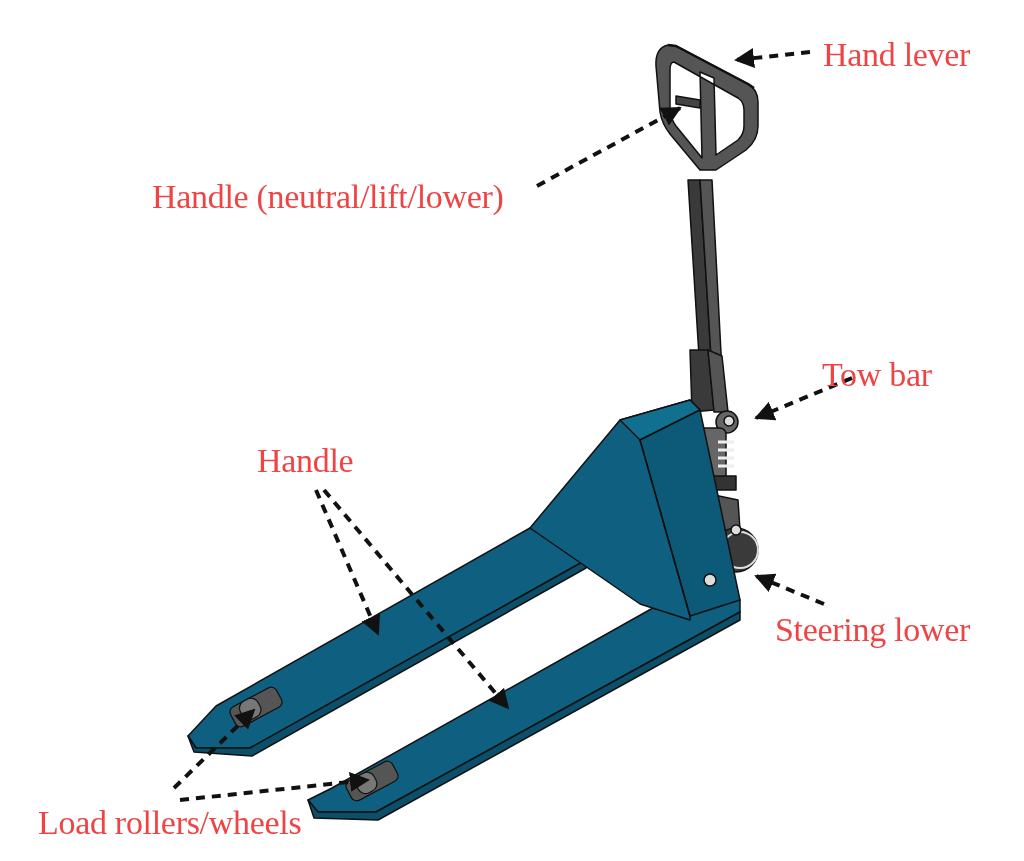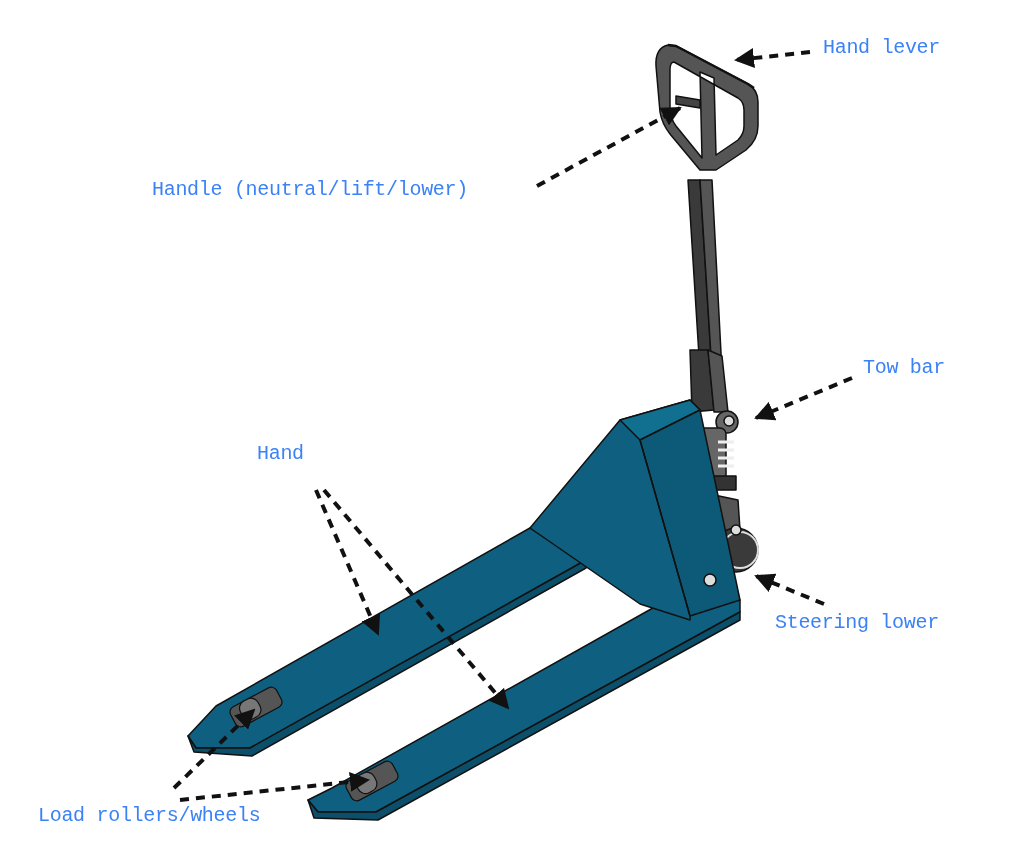--- a/index.html
+++ b/index.html
@@ -1,18 +1,18 @@
 <!DOCTYPE html>
 <html><head>
 <meta charset="utf-8">
 <style>
   html, body { margin: 0; padding: 0; background: #ffffff; }
   body { width: 1024px; height: 861px; position: relative; overflow: hidden; font-family: "DejaVu Sans", sans-serif; }
   svg#art { position: absolute; left: 0; top: 0; }
-  .label { position: absolute; font-family: Liberation Mono, monospace; font-size: 20px; color: #3b82f6; white-space: nowrap; letter-spacing: -0.3px; line-height: 1; }
+  .label { position: absolute; font-family: Liberation Serif, serif; font-size: 34px; color: #ef4444; white-space: nowrap; letter-spacing: -0.3px; line-height: 1; }
 </style>
 </head>
 <body>
 
 <svg id="art" width="1024" height="861" viewBox="0 0 1024 861" xmlns="http://www.w3.org/2000/svg">
   <defs>
     <marker id="arrow" viewBox="0 0 10 10" refX="9" refY="5" markerWidth="5" markerHeight="5" orient="auto-start-reverse">
       <path d="M0,0 L10,5 L0,10 z" fill="#111"></path>
     </marker>
   </defs>
@@ -74,16 +74,16 @@
     <path d="M316,490 L378,634" marker-end="url(#arrow)"></path>
     <path d="M324,490 L508,708" marker-end="url(#arrow)"></path>
     <path d="M824,604 L756,576" marker-end="url(#arrow)"></path>
     <path d="M174,788 L254,710" marker-end="url(#arrow)"></path>
     <path d="M180,800 L368,780" marker-end="url(#arrow)"></path>
   </g>
 </svg>
 
 <div class="label" style="left:823px; top:38px;">Hand lever</div>
 <div class="label" style="left:152px; top:180px;text-align:right;">Handle (neutral/lift/lower)</div>
-<div class="label" style="left:863px; top:358px;">Tow bar</div>
-<div class="label" style="left:257px; top:444px;">Hand</div>
+<div class="label" style="left:822px; top:358px;">Tow bar</div>
+<div class="label" style="left:257px; top:444px;">Handle</div>
 <div class="label" style="left:775px; top:613px;">Steering lower</div>
 <div class="label" style="left:38px; top:806px;">Load rollers/wheels</div>
 
 </body></html>

